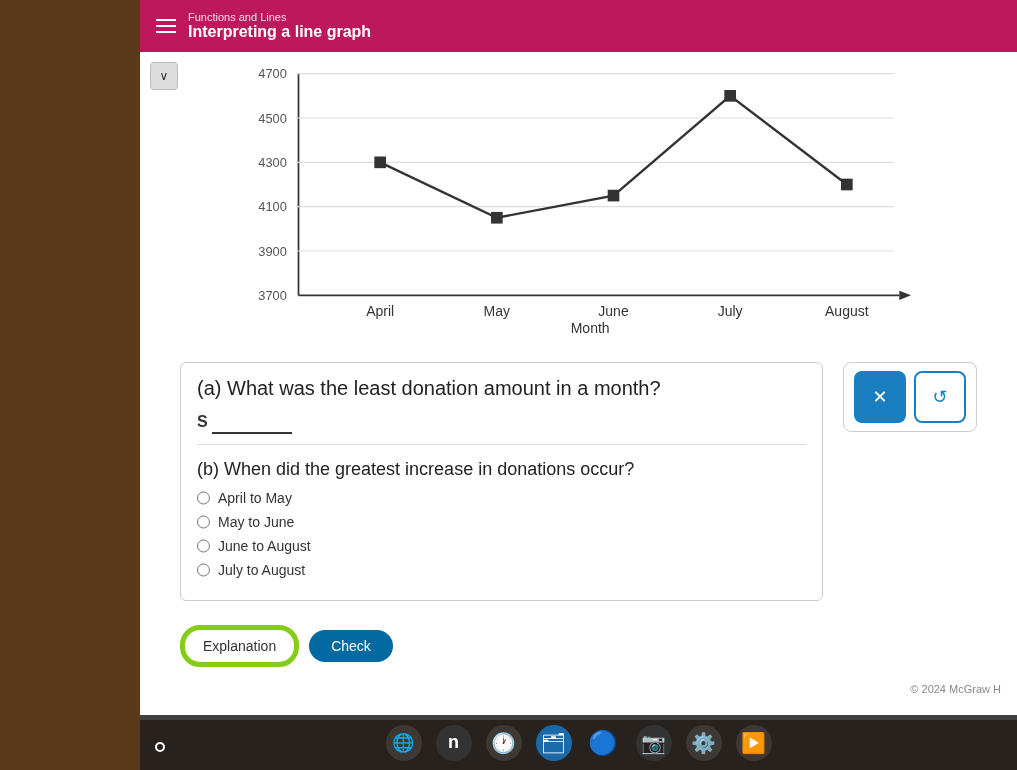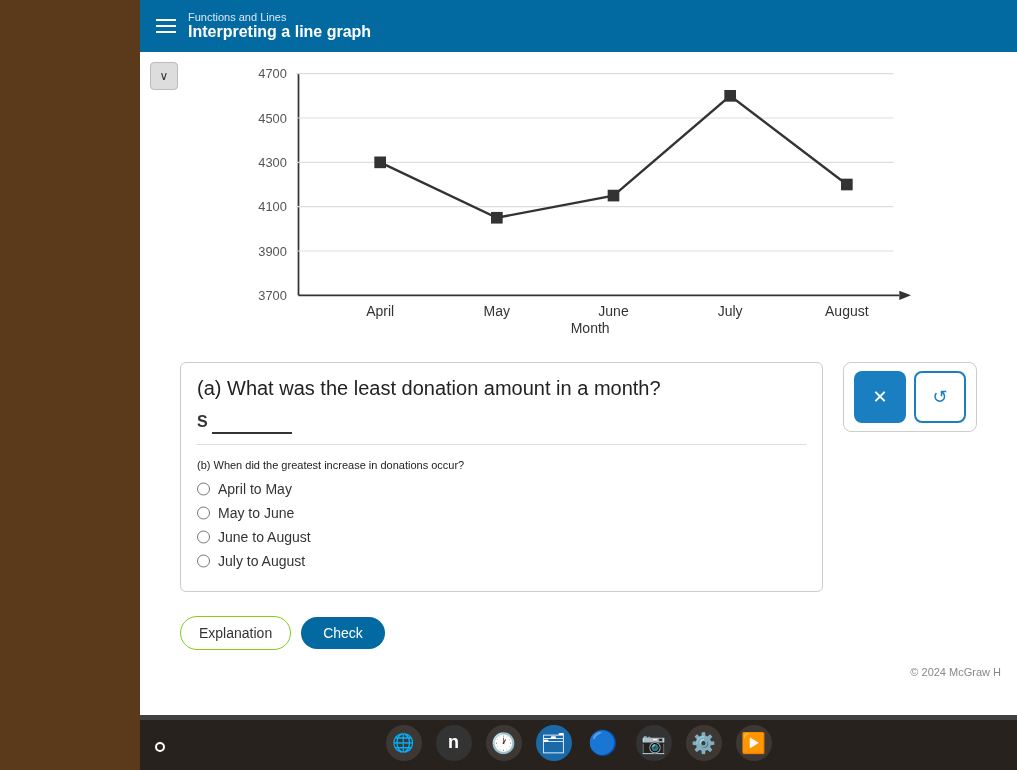--- a/index.html
+++ b/index.html
@@ -17,21 +17,21 @@
       top: 0;
       left: 140px;
       width: 877px;
       height: 720px;
       background: #e8e8e8;
       display: flex;
       flex-direction: column;
     }
 
     .header {
-      background: #0369a1;
+      background: #be185d;
       color: white;
       padding: 8px 16px;
       display: flex;
       align-items: center;
       gap: 12px;
       min-height: 52px;
     }
 
     .hamburger-icon {
       display: flex;
@@ -139,21 +139,21 @@
     .answer-input {
       border: none;
       border-bottom: 2px solid #333;
       outline: none;
       font-size: 16px;
       width: 80px;
       padding: 2px 4px;
     }
 
     .part-b-question {
-      font-size: 11px;
+      font-size: 18px;
       margin-bottom: 10px;
       color: #222;
     }
 
     .radio-option {
       display: flex;
       gap: 8px;
       margin-bottom: 8px;
       font-size: 14px;
       color: #333;
@@ -204,21 +204,21 @@
     
     .bottom-buttons {
       display: flex;
       gap: 10px;
       padding: 14px 40px;
       align-items: center;
     }
 
     .btn-explanation {
       background: white;
-      border: 1px solid #84cc16;
+      border: 5px solid #84cc16;
       border-radius: 20px;
       padding: 8px 18px;
       font-size: 14px;
       cursor: pointer;
       color: #333;
     }
 
     .btn-check {
       background: #0369a1;
       border: none;

